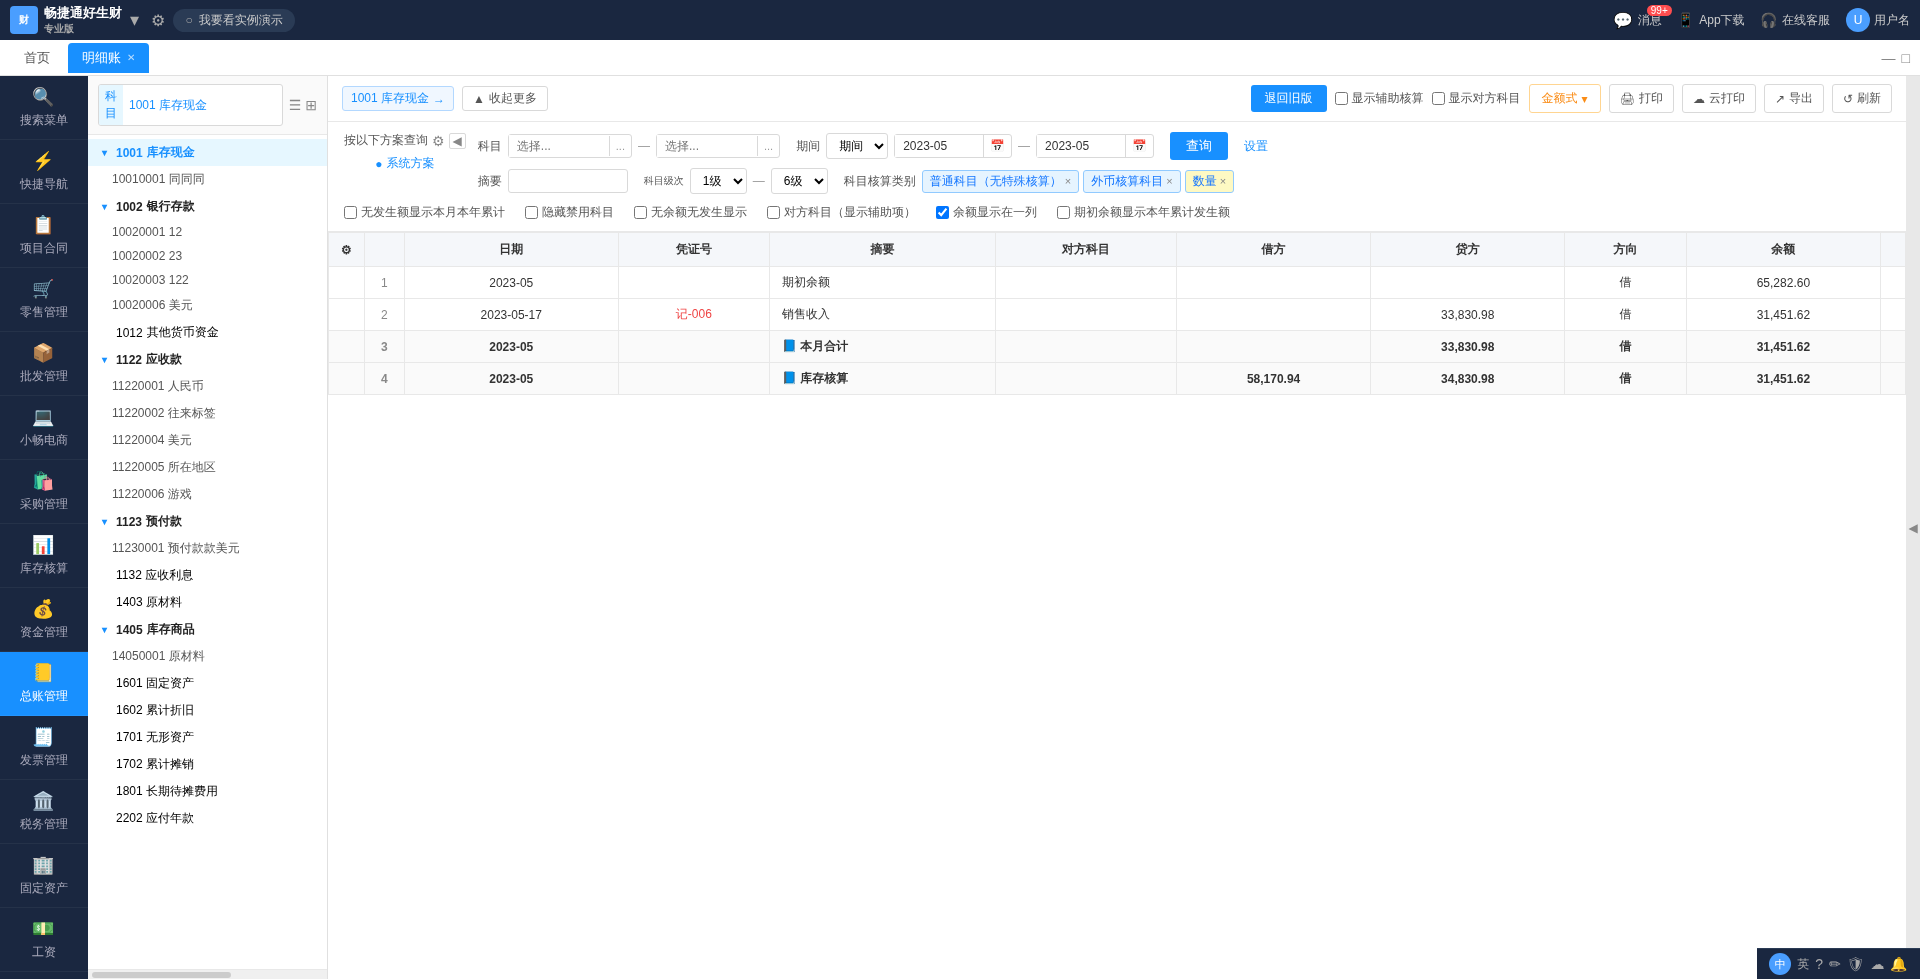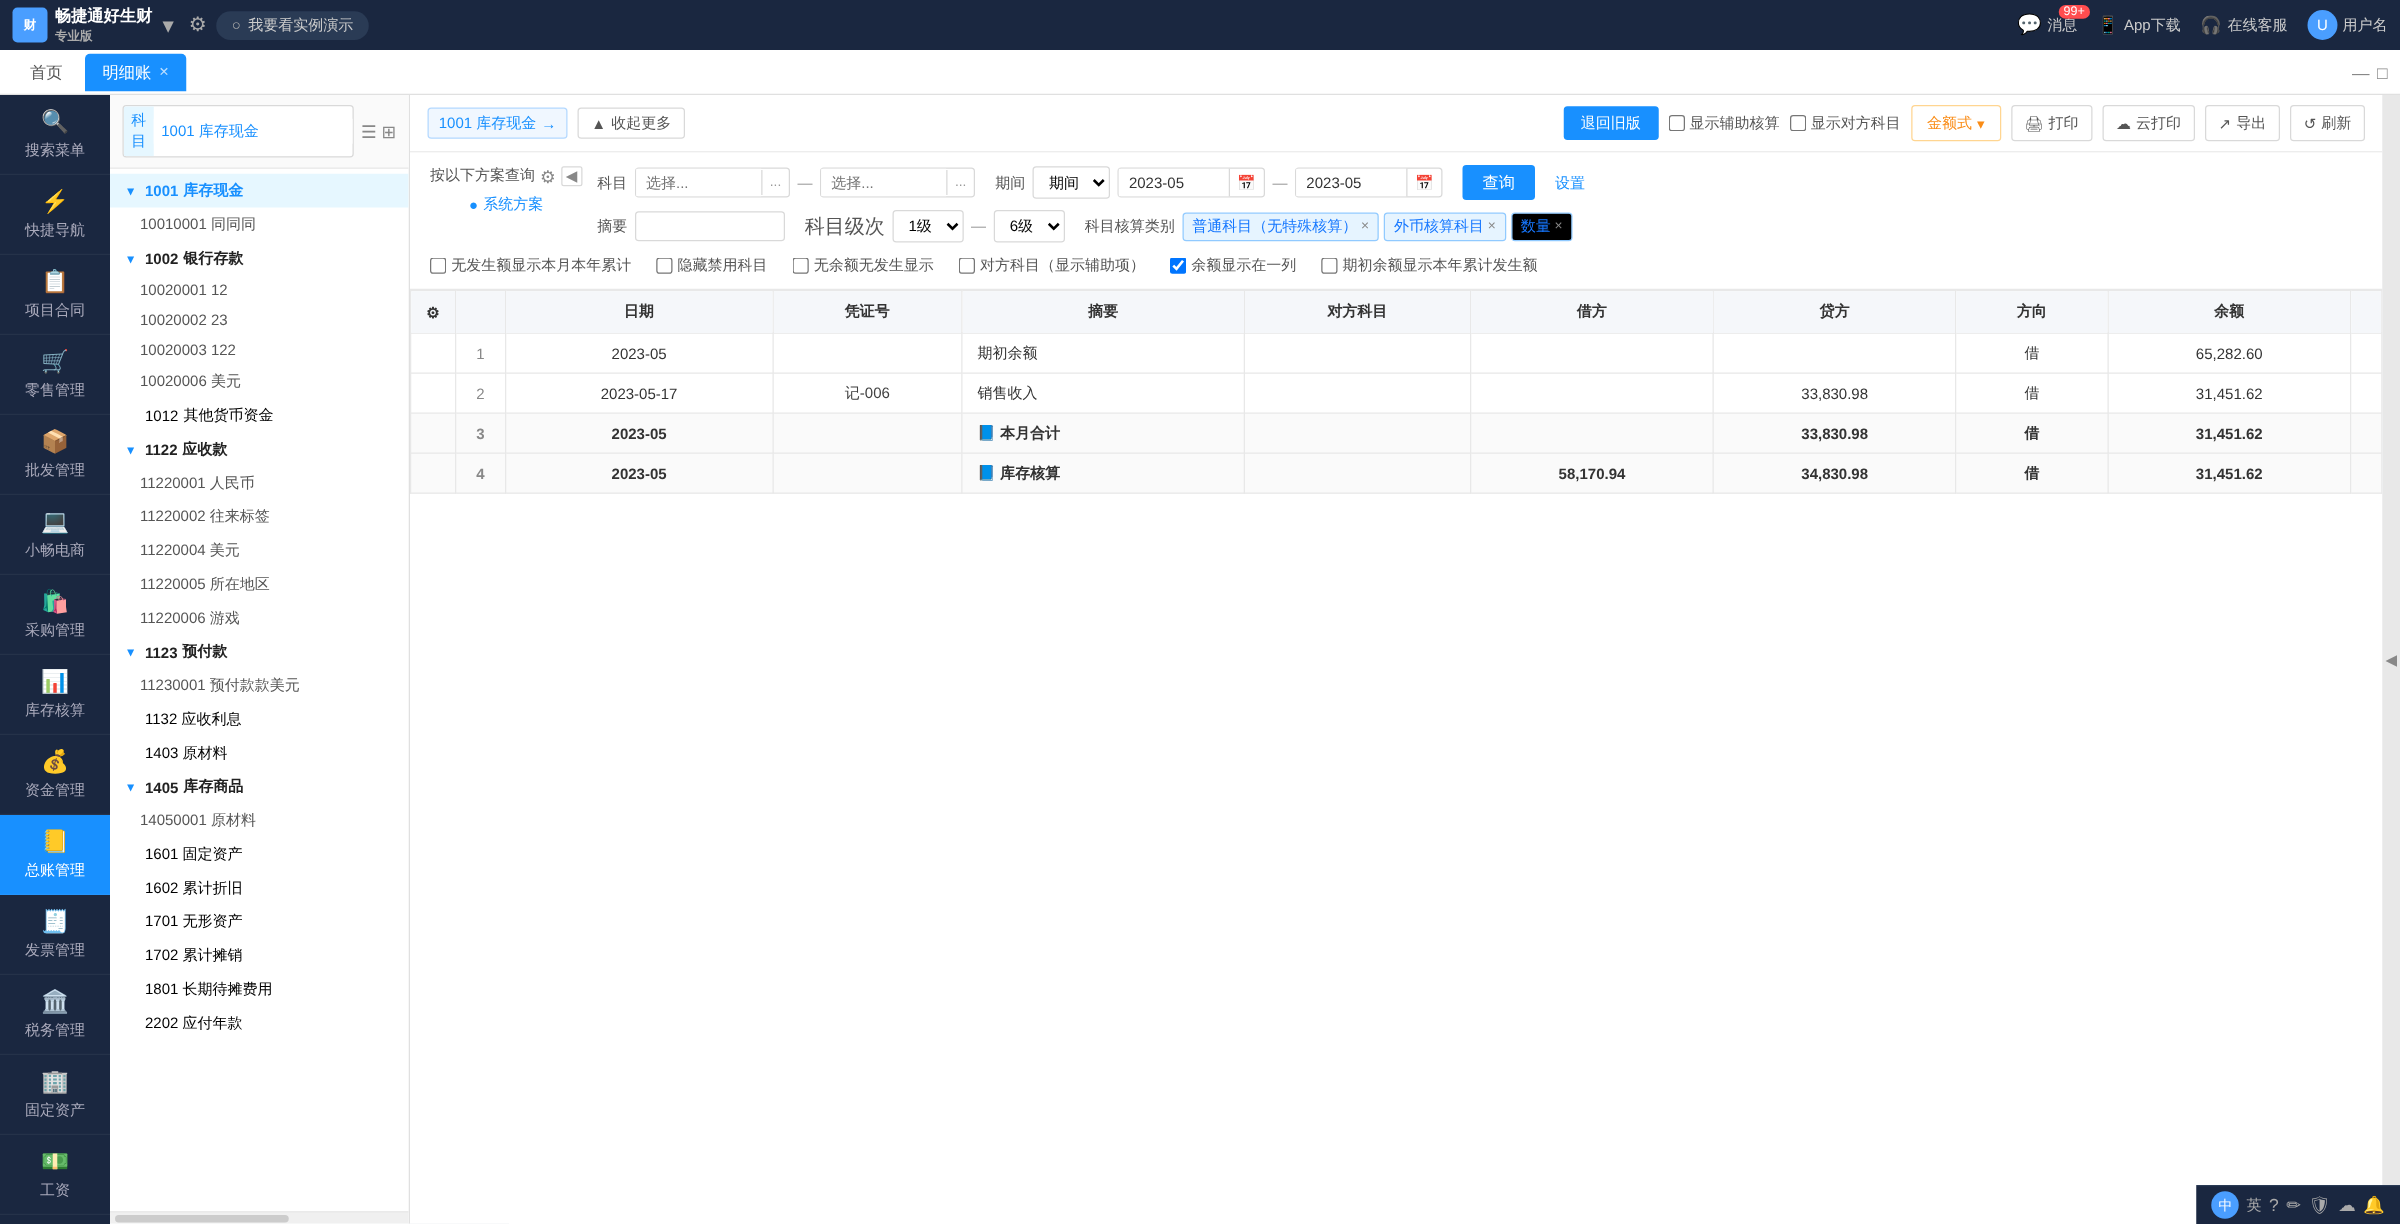--- a/index.html
+++ b/index.html
@@ -57,21 +57,21 @@
 
     
     .table-wrap { flex: 1; overflow: auto; background: #fff; margin: 0; }
     table { width: 100%; border-collapse: collapse; font-size: 12px; }
     thead th { background: #f5f7fa; border: 1px solid #e8e8e8; padding: 8px 12px; text-align: center; font-weight: bold; color: #333; position: sticky; top: 0; z-index: 2; }
     tbody td { border: 1px solid #e8e8e8; padding: 7px 12px; color: #333; }
     tbody tr.bold-row td { font-weight: bold; background: #fafafa; }
     .row-num { text-align: center; color: #888; }
     .td-center { text-align: center; }
     .td-right { text-align: center; }
-    .td-link { color: #404040; cursor: pointer; text-decoration: none; }
+    .td-link { color: #ef4444; cursor: pointer; text-decoration: none; }
     .settings-icon-col { width: 30px; text-align: center; }
 
     
     .right-collapse { width: 14px; background: #e8e8e8; display: flex; align-items: center; justify-content: center; cursor: pointer; color: #888; font-size: 12px; }
 
     
     ::-webkit-scrollbar { width: 6px; height: 6px; }
     ::-webkit-scrollbar-track { background: #f0f0f0; }
     ::-webkit-scrollbar-thumb { background: #ccc; border-radius: 3px; }
     .main-content { flex: 1; display: flex; flex-direction: column; overflow: hidden; }
@@ -411,41 +411,41 @@
             <button class="search-btn">查询</button>
             <span class="settings-link">设置</span>
           </div>
 
           <div style="display:flex;align-items:center;gap:16px;flex-wrap:wrap;">
             <div style="display:flex;align-items:center;gap:6px;">
               <span style="font-size:12px;color:#555;">摘要</span>
               <input type="text" style="border: 1px solid rgb(217, 217, 217); border-radius: 3px; padding: 4px 8px; font-size: 12px; width: 120px;" placeholder="">
             </div>
             <div style="display:flex;align-items:center;gap:6px;">
-              <span style="font-size:16px;color:#555;">科目级次</span>
+              <span style="font-size:10px;color:#555;">科目级次</span>
               <select style="border:1px solid #d9d9d9;border-radius:3px;padding:4px 8px;font-size:12px;background:#fff;">
                 <option>1级</option>
               </select>
               <span style="color:#999;font-size:12px;">—</span>
               <select style="border:1px solid #d9d9d9;border-radius:3px;padding:4px 8px;font-size:12px;background:#fff;">
                 <option>6级</option>
               </select>
             </div>
             <div style="display:flex;align-items:center;gap:6px;flex-wrap:wrap;">
               <span style="font-size:12px;color:#555;">科目核算类别</span>
               <div style="display:flex;align-items:center;gap:4px;flex-wrap:wrap;">
                 <div style="display:flex;align-items:center;gap:3px;background:#e6f4ff;border:1px solid #91caff;border-radius:3px;padding:2px 7px;font-size:12px;color:#1677ff;">
                   <span>普通科目（无特殊核算）</span>
                   <span style="cursor:pointer;color:#888;font-size:11px;">×</span>
                 </div>
                 <div style="display:flex;align-items:center;gap:3px;background:#e6f4ff;border:1px solid #91caff;border-radius:3px;padding:2px 7px;font-size:12px;color:#1677ff;">
                   <span>外币核算科目</span>
                   <span style="cursor:pointer;color:#888;font-size:11px;">×</span>
                 </div>
-                <div style="display:flex;align-items:center;gap:3px;background:#000000;border:1px solid #91caff;border-radius:3px;padding:2px 7px;font-size:12px;color:#1677ff;">
+                <div style="display:flex;align-items:center;gap:3px;background:#fef9c3;border:1px solid #91caff;border-radius:3px;padding:2px 7px;font-size:12px;color:#1677ff;">
                   <span>数量</span>
                   <span style="cursor:pointer;color:#888;font-size:11px;">×</span>
                 </div>
               </div>
             </div>
           </div>
         </div>
       </div>
 
       <div style="display:flex;align-items:center;gap:20px;flex-wrap:wrap;">

